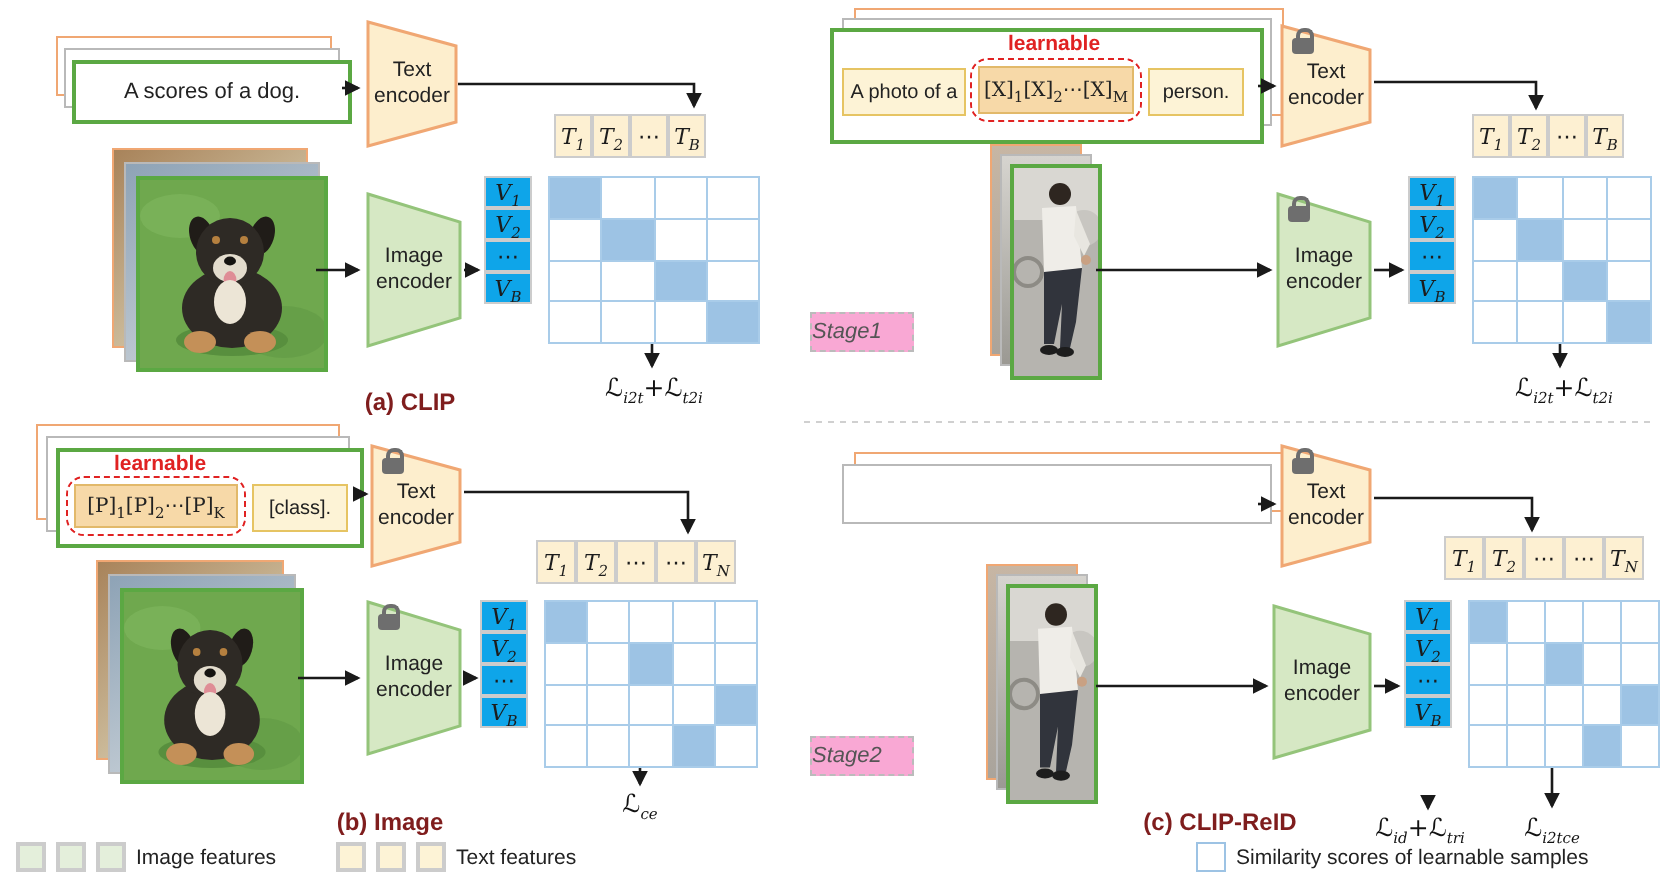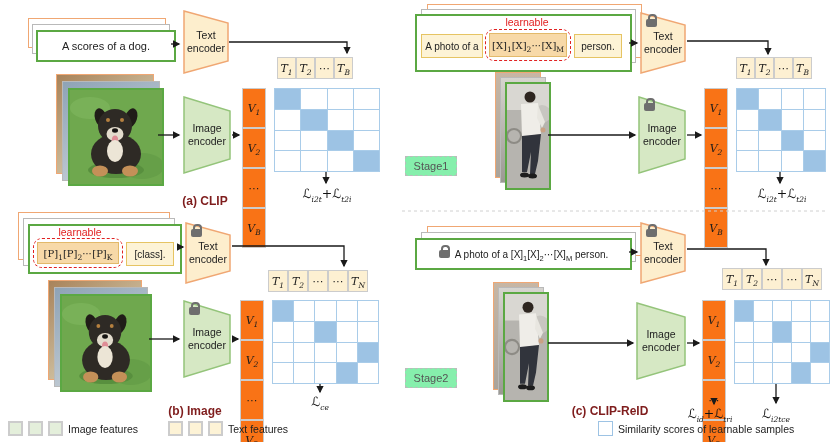--- a/index.html
+++ b/index.html
@@ -18,56 +18,56 @@
   .ph-p1{background:linear-gradient(#c7b6a4,#a9a49c);}
   .ph-p2{background:linear-gradient(#d6d4cf,#9b9993);}
   
   .gbox{position:absolute;background:#fff;border:2px solid #5ba843;display:flex;align-items:center;
         justify-content:center;font-size:11px;color:#222;z-index:3;}
   .ybox{position:absolute;background:#fdf3d6;border:1.5px solid #e6c463;display:flex;align-items:center;
         justify-content:center;font-size:10px;color:#222;z-index:4;}
   .tok{position:absolute;background:#f7d9a8;border:1px solid #e2b96a;display:flex;align-items:center;
        justify-content:center;font-family:"DejaVu Serif","DejaVu Sans",serif;font-size:10px;color:#222;z-index:5;}
   .dashred{position:absolute;border:1.6px dashed #e02222;border-radius:9px;z-index:4;background:#fff0;}
-  .learnable{position:absolute;z-index:5;color:#e02222;font-weight:normal;font-size:10.5px;text-align:center;}
+  .learnable{position:absolute;z-index:5;color:#e02222;font-weight:bold;font-size:10.5px;text-align:center;}
   
   .enc{position:absolute;z-index:3;}
   .enc svg{position:absolute;left:0;top:0;width:100%;height:100%;overflow:visible;}
   .enc-label{position:absolute;left:0;top:0;right:0;bottom:0;display:flex;align-items:center;justify-content:center;
              text-align:center;font-size:10.5px;line-height:1.2;color:#222;padding:0 3px;}
   .shape-text{fill:#fdeecd;stroke:#f0a773;stroke-width:1.5;}
   .shape-img{fill:#d6e8c4;stroke:#94c47a;stroke-width:1.5;}
   
   .lock{display:inline-block;position:relative;width:11px;height:8px;background:#6e6e6e;border-radius:2px;}
   .lock::before{content:"";position:absolute;top:-5px;left:2px;width:5px;height:5px;
                 border:2px solid #6e6e6e;border-bottom:none;border-radius:4px 4px 0 0;}
   .enc .lock{position:absolute;top:7px;left:6px;z-index:6;}
   .inline-lock{margin-right:5px;flex:0 0 auto;}
   
   .frow{position:absolute;display:flex;z-index:3;}
   .fcol{position:absolute;display:flex;flex-direction:column;z-index:3;}
   .fcell{border:1.5px solid #ccc;display:flex;align-items:center;justify-content:center;
          font-family:"DejaVu Serif","DejaVu Sans",serif;font-style:italic;font-size:11px;color:#1c1c1c;box-sizing:border-box;}
   .frow .fcell{width:19px;height:22px;background:#fdf0d2;}
   .frow.five .fcell{width:20px;}
-  .fcol .fcell{width:24px;height:40px;background:#f97316;}
+  .fcol .fcell{width:24px;height:16px;background:#0ea5e9;}
   sub{font-size:7.5px;line-height:0;}
   
   .matrix{position:absolute;display:grid;gap:1px;background:#a9cce9;border:1px solid #a9cce9;z-index:3;}
   .mc{background:#fff;}
   .mc.f{background:#9dc3e4;}
   
   .photo{position:absolute;border:2.5px solid #5ba843;z-index:3;overflow:hidden;background:#9a9a9a;}
   .photo svg{display:block;width:100%;height:100%;}
   
   .loss{position:absolute;display:flex;justify-content:center;align-items:flex-start;
         font-family:"DejaVu Serif","DejaVu Sans",serif;font-style:italic;font-size:12.5px;color:#111;z-index:3;}
   .caption{position:absolute;text-align:center;font-weight:bold;font-size:12px;color:#7f1d1d;z-index:3;}
   .stage{position:absolute;border:1.5px dashed #bbb;color:#555;font-size:11px;display:flex;
-         align-items:center;justify-content:center;background:#86efac;z-index:3;}
+         align-items:center;justify-content:flex-start;background:#f9a8d4;z-index:3;font-style:italic;}
   
   .lg{position:absolute;top:421px;display:flex;align-items:center;gap:5px;font-size:10.5px;color:#222;z-index:3;}
   .lsq{width:15px;height:15px;border:2px solid #ccc;box-sizing:border-box;flex:0 0 auto;}
   .lsq.img{background:#e4efdb;}
   .lsq.txt{background:#fdf3d6;}
   .lsq.matched{background:#9dc3e4;border:1px solid #8ab6dc;}
   .lsq.unmatched{background:#fff;border:1.5px solid #9dc3e4;}
   .overlay{position:absolute;left:0;top:0;width:830px;height:442px;z-index:8;pointer-events:none;}
 </style>
 </head>
@@ -399,24 +399,20 @@
       <span> + </span>
       <span>ℒ<sub>t2i</sub></span>
     </div>
 
   <div class="stage" style="left:405px;top:368px;width:50px;height:18px">
     <span>Stage2</span>
   </div>
 
   <div class="card b-orange z1" style="left:427px;top:226px;width:213px;height:28px"></div>
   <div class="card b-gray z2" style="left:421px;top:232px;width:213px;height:28px"></div>
-  <div class="gbox" style="left:415px;top:238px;width:213px;height:28px;font-size:10px">
-    <span class="lock inline-lock"></span>
-    <span><span>A photo of a </span><span>[X]<sub>1</sub></span><span>[X]<sub>2</sub></span><span>⋯</span><span>[X]<sub>M</sub></span><span> person.</span></span>
-  </div>
 
   <div class="enc" style="left:640px;top:222px;width:46px;height:62px">
     <svg viewBox="0 0 46 62" preserveAspectRatio="none">
         <polygon class="shape-text" points="1,1 45,13 45,49 1,61"></polygon>
       </svg>
     <span class="lock"></span>
     <div class="enc-label">Text encoder</div>
   </div>
 
   <div class="frow five" style="left:722px;top:268px">

